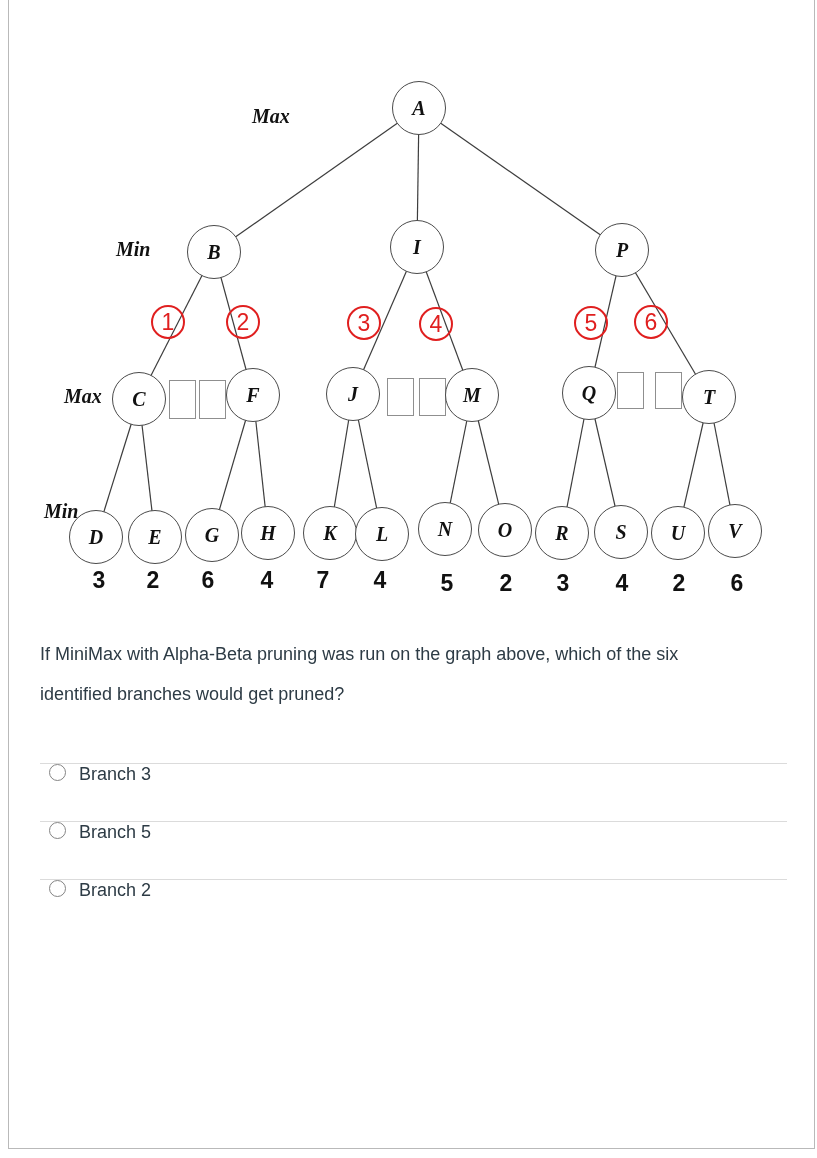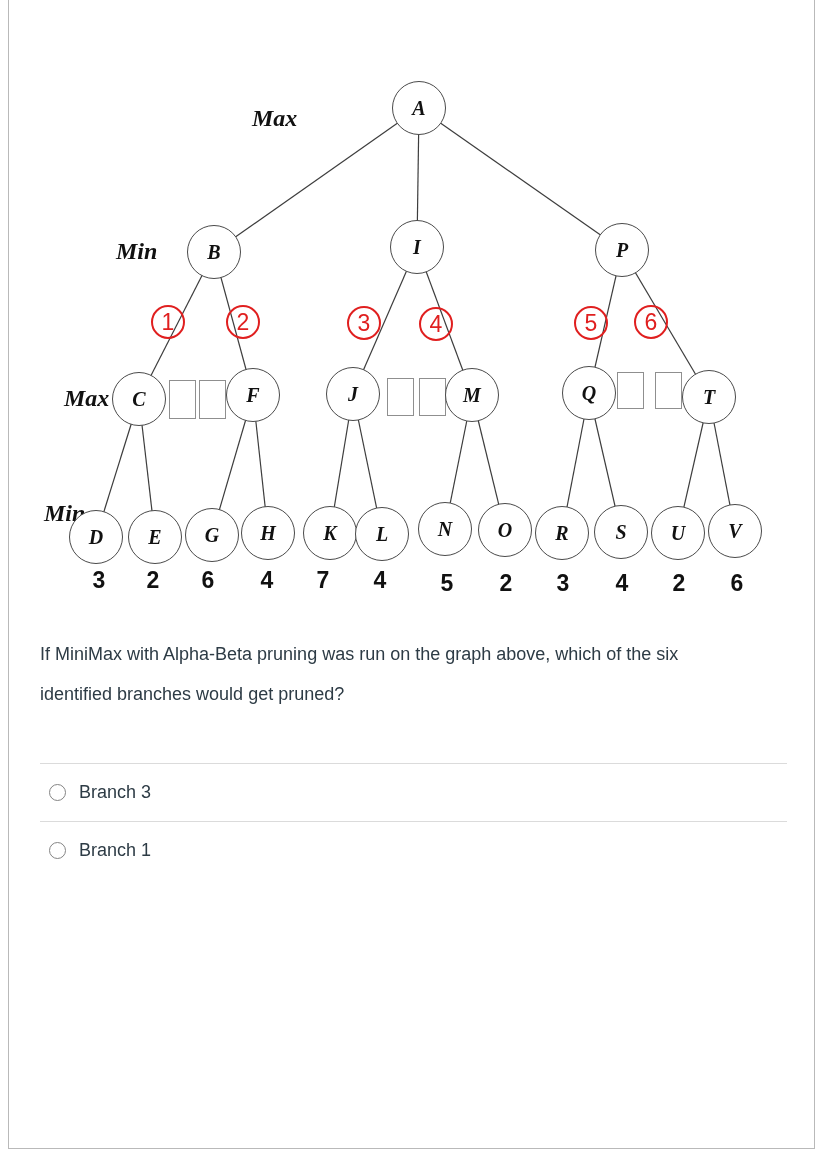--- a/index.html
+++ b/index.html
@@ -17,21 +17,21 @@
   .diagram svg { position:absolute; left:0; top:0; }
   .node {
     position:absolute; width:54px; height:54px; border-radius:50%;
     background:#ffffff; border:1.4px solid #4a4a4a;
     display:flex; align-items:center; justify-content:center;
     font-family:"Liberation Serif", serif; font-weight:bold; font-style:italic;
     font-size:20px; color:#111111;
   }
   .plabel {
     position:absolute; font-family:"Liberation Serif", serif;
-    font-weight:bold; font-style:italic; font-size:24px; color:#111111;
+    font-weight:bold; font-style:italic; font-size:20px; color:#111111;
   }
   .branch-circle {
     position:absolute; width:34px; height:34px; border-radius:50%;
     border:2px solid #e01f1f; color:#e01f1f; background:transparent;
     display:flex; align-items:center; justify-content:center;
     font-size:23px; font-weight:400;
   }
   .slot {
     position:absolute; background:#ffffff; border:1px solid #8f8f8f;
   }
@@ -40,21 +40,21 @@
     font-size:23px; font-weight:bold; color:#111111;
   }
   
   .question {
     position:absolute; left:40px; top:634px; width:700px;
     font-size:18px; line-height:40px; color:#2d3b45;
   }
   .options { position:absolute; left:40px; top:763px; width:747px; }
   .opt {
     height:58px; border-top:1px solid #dbdbdb;
-    display:flex; align-items:center; cursor:pointer;
+    display:flex; cursor:pointer;
   }
   .radio {
     width:17px; height:17px; border-radius:50%;
     border:1.6px solid #848484; margin-left:9px; flex:0 0 auto;
     display:flex; align-items:center; justify-content:center; background:#fff;
   }
   .radio::after {
     content:""; width:9px; height:9px; border-radius:50%; background:transparent;
   }
   .opt.selected .radio { border:2px solid #0b7ce8; }
@@ -152,15 +152,19 @@
 
 <div class="question">If MiniMax with Alpha-Beta pruning was run on the graph above, which of the six identified branches would get pruned?</div>
 
 <div class="options">
   <div class="opt">
     <span class="radio"></span>
     <span class="opt-label">Branch 3</span>
   </div>
   <div class="opt">
     <span class="radio"></span>
-    <span class="opt-label">Branch 1</span>
+    <span class="opt-label">Branch 5</span>
+  </div>
+  <div class="opt">
+    <span class="radio"></span>
+    <span class="opt-label">Branch 2</span>
   </div>
 </div>
 
 </body></html>

